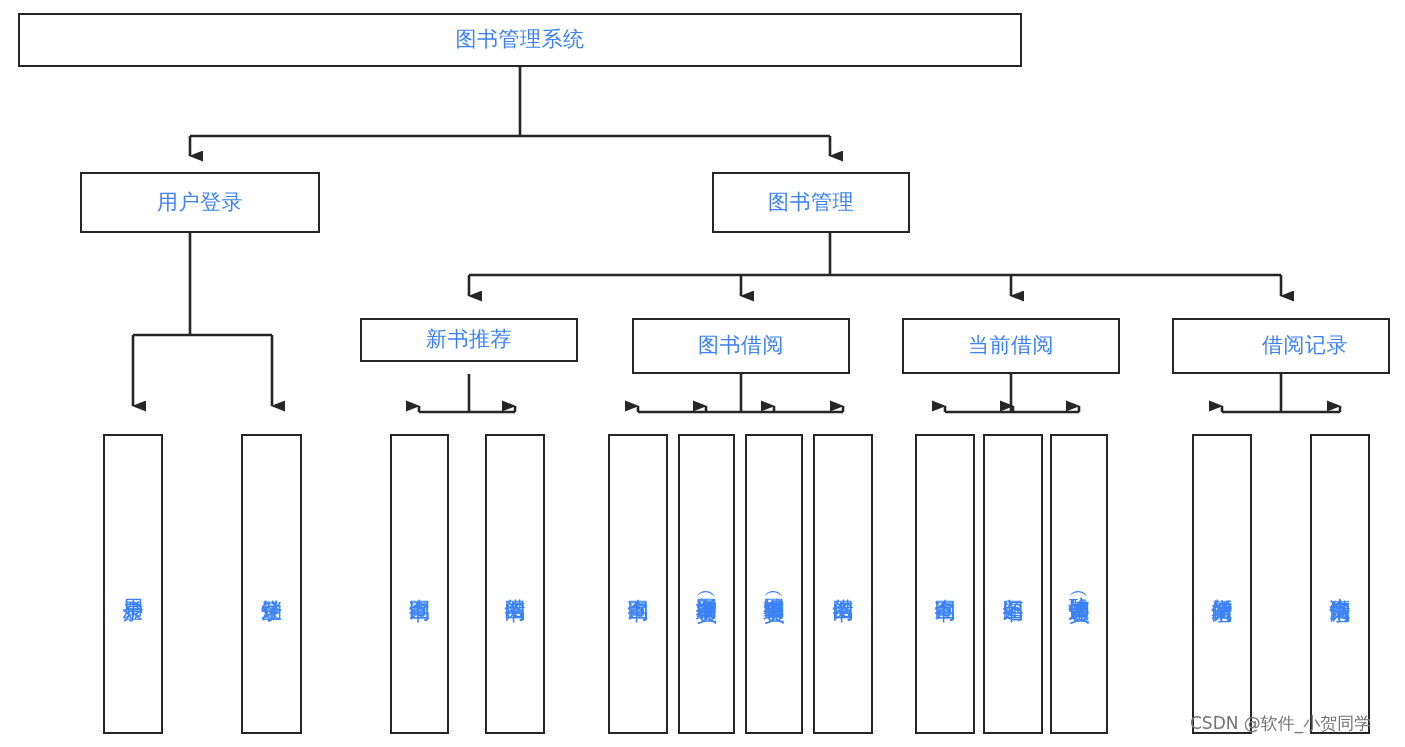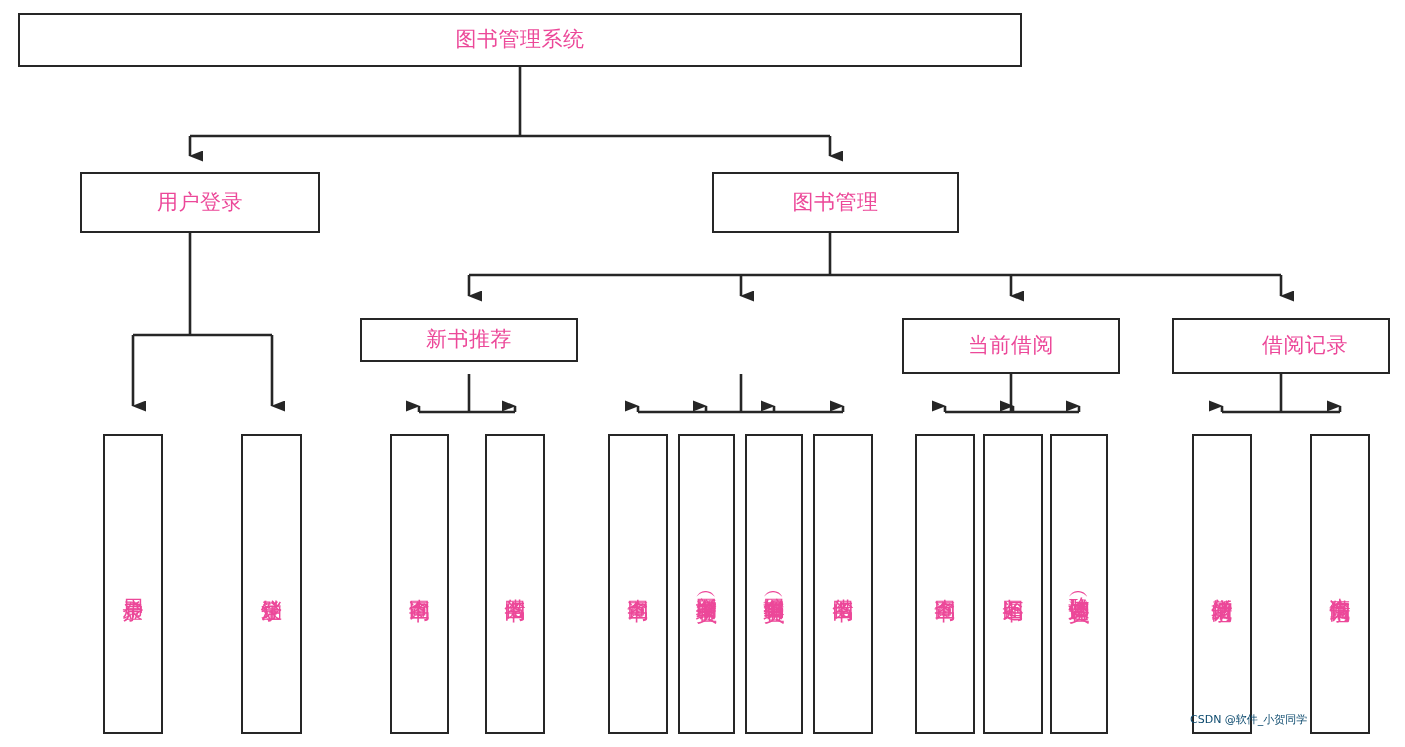--- a/index.html
+++ b/index.html
@@ -18,21 +18,21 @@
     overflow: hidden;
   }
   .node {
     position: absolute;
     box-sizing: border-box;
     border: 2.5px solid #262626;
     background: #ffffff;
     display: flex;
     align-items: center;
     justify-content: center;
-    color: #ec4899;
+    color: #3b82f6;
   }
   .node.horiz {
     font-size: 21px;
     letter-spacing: 0.5px;
     line-height: 1.1;
   }
   .node.vert {
     font-size: 21px;
     line-height: 1.05;
     letter-spacing: 1px;
@@ -52,22 +52,22 @@
     left: 0;
     top: 0;
     width: 1405px;
     height: 747px;
     pointer-events: none;
   }
   .watermark {
     position: absolute;
     left: 1190px;
     top: 712px;
-    font-size: 11px;
-    color: #0c4a6e;
+    font-size: 17px;
+    color: #737373;
     white-space: nowrap;
     user-select: none;
   }
 </style>
 </head>
 <body>
 
 <div id="canvas">
 
   <svg id="links" viewBox="0 0 1405 747">
@@ -120,26 +120,29 @@
     </g>
   </svg>
 
   <div class="node horiz" style="left:18px; top:13px; width:1004px; height:54px;">
     <span class="htext">图书管理系统</span>
   </div>
 
   <div class="node horiz" style="left:80px; top:172px; width:240px; height:61px;">
     <span class="htext">用户登录</span>
   </div>
-  <div class="node horiz" style="left:712px; top:172px; width:247px; height:61px;">
+  <div class="node horiz" style="left:712px; top:172px; width:198px; height:61px;">
     <span class="htext">图书管理</span>
   </div>
 
   <div class="node horiz" style="left:360px; top:318px; width:218px; height:44px;">
     <span class="htext">新书推荐</span>
+  </div>
+  <div class="node horiz" style="left:632px; top:318px; width:218px; height:56px;">
+    <span class="htext">图书借阅</span>
   </div>
   <div class="node horiz" style="left:902px; top:318px; width:218px; height:56px;">
     <span class="htext">当前借阅</span>
   </div>
   <div class="node horiz" style="left:1172px; top:318px; width:218px; height:56px;padding-left:48px;">
     <span class="htext">借阅记录</span>
   </div>
 
   <div class="node vert" style="left:103px; top:434px; width:60px; height:300px;">
     <span class="vtext">用户登录</span>

